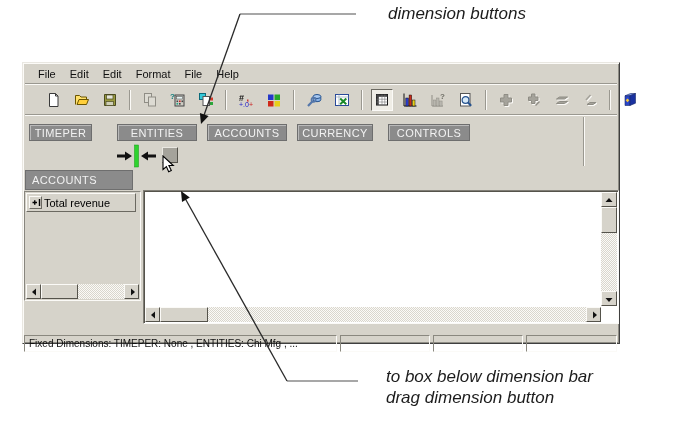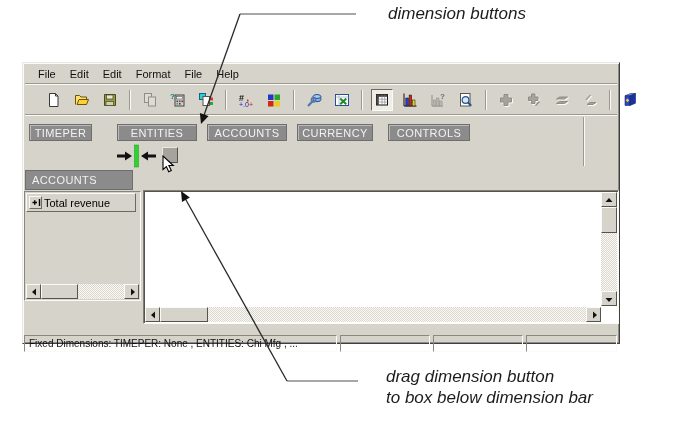--- a/index.html
+++ b/index.html
@@ -301,22 +301,22 @@
     </div>
 
     <div class="spanel" style="left:1px;width:313px">Fixed Dimensions: TIMEPER: None , ENTITIES: Chi Mfg , ...</div>
     <div class="spanel" style="left:317px;width:90px"></div>
     <div class="spanel" style="left:410px;width:90px"></div>
     <div class="spanel" style="left:503px;width:91px"></div>
   </div>
 
   <div class="callout" style="left:367px;top:3px">dimension buttons</div>
   <div class="callout" style="left:365px;top:366px">
+    <div>to box below dimension bar</div>
     <div>drag dimension button</div>
-    <div>to box below dimension bar</div>
   </div>
   <svg id="anno-svg" width="694" height="432">
     <line x1="356" y1="14" x2="240" y2="14" stroke="#8a8a8a" stroke-width="1.6"></line>
     <line x1="240" y1="14" x2="203" y2="118" stroke="#2a2a2a" stroke-width="1.3"></line>
     <polygon points="201,124 199.9,113.1 208.6,116.1" fill="#111"></polygon>
     <line x1="358" y1="381" x2="287" y2="381" stroke="#8a8a8a" stroke-width="1.6"></line>
     <line x1="287" y1="381" x2="183.5" y2="195.5" stroke="#2a2a2a" stroke-width="1.3"></line>
     <polygon points="181,191 189.8,197.5 182,201.9" fill="#111"></polygon>
   </svg>
 </div>

